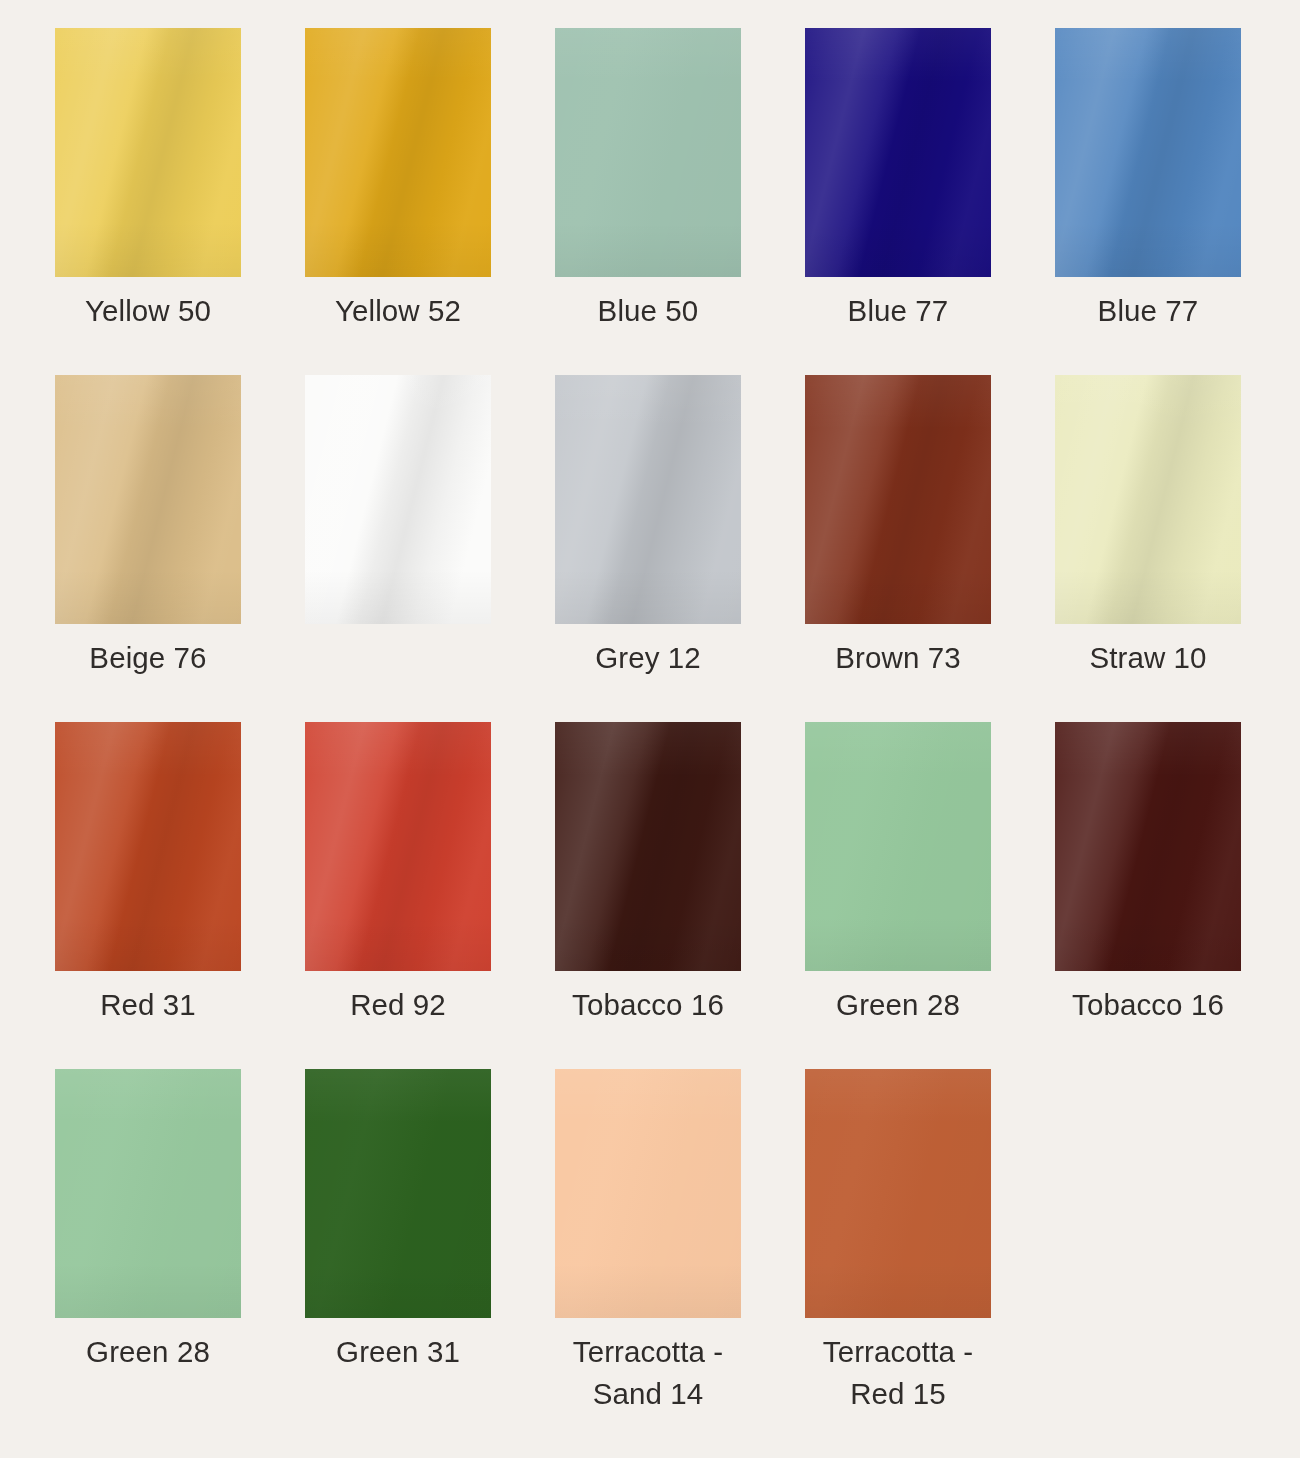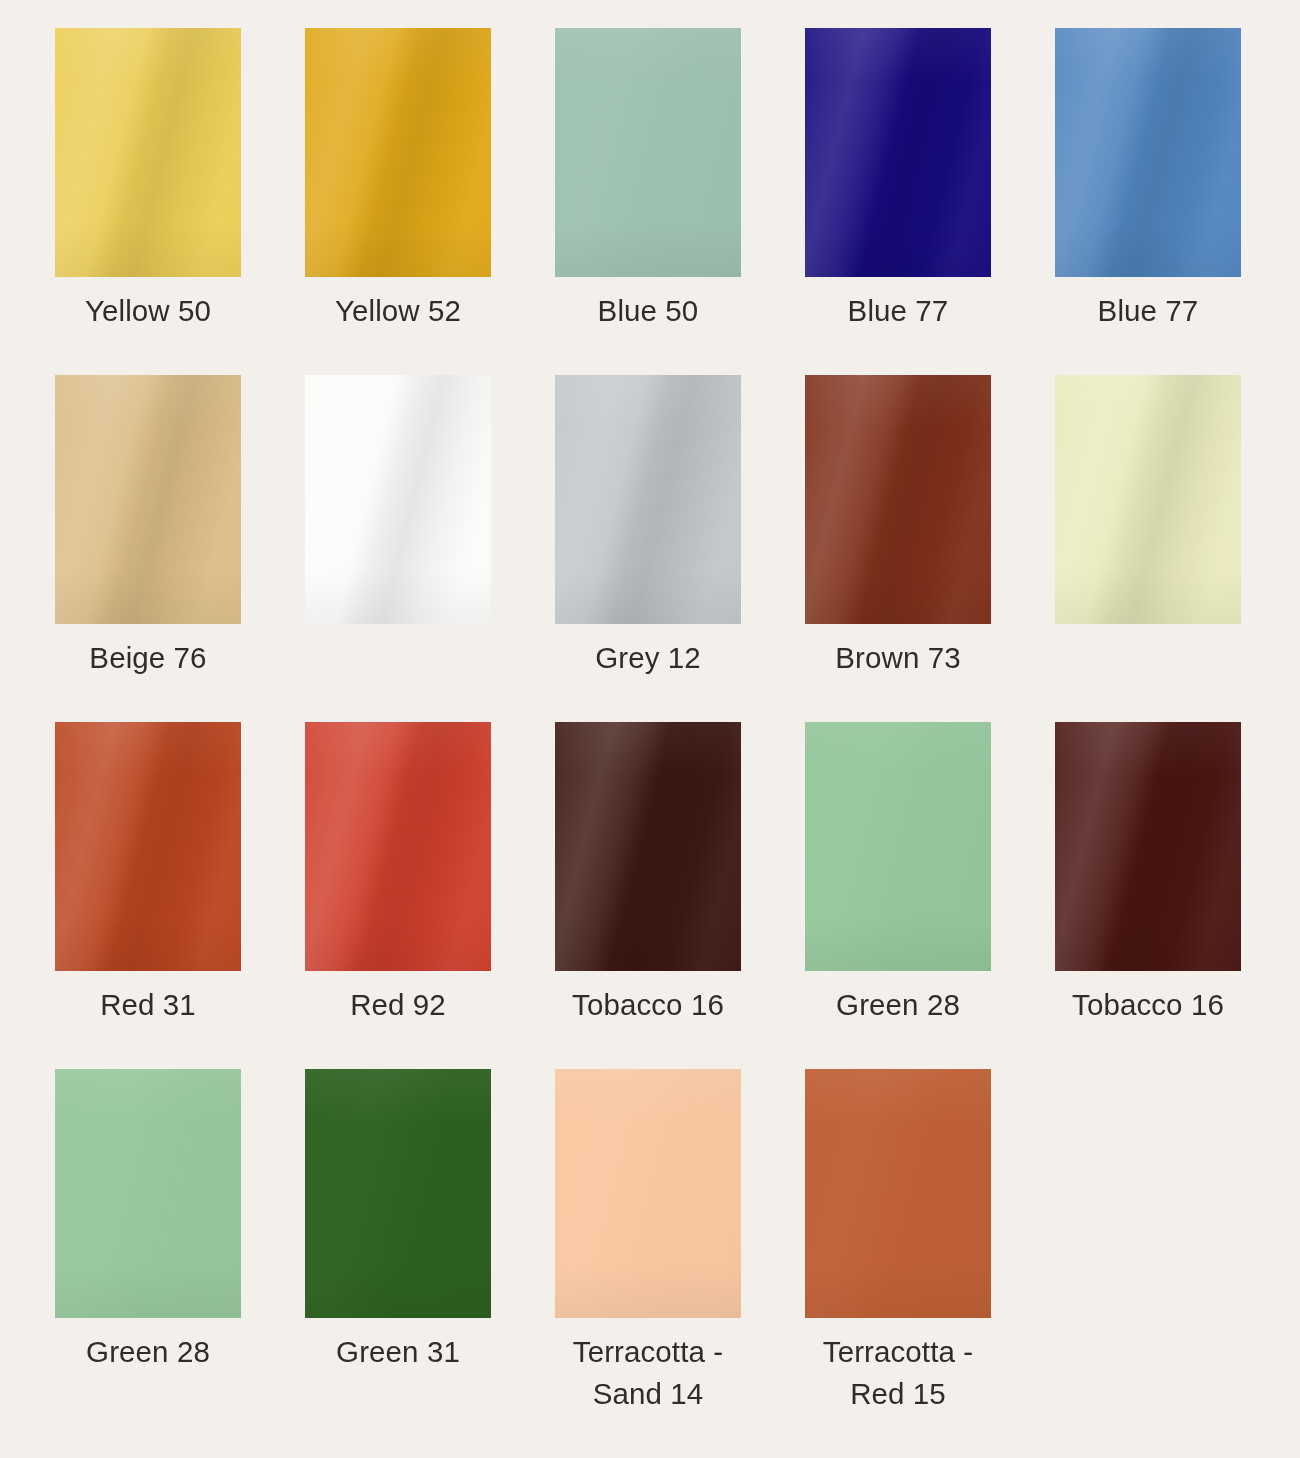--- a/index.html
+++ b/index.html
@@ -162,20 +162,21 @@
           <div class="sheen"></div>
           <div class="sheen2"></div>
         </div>
         <div class="swatch-label">Brown 73</div>
       </div>
       <div class="swatch-cell">
         <div class="swatch-chip" style="background: rgb(234, 234, 189);">
           <div class="sheen"></div>
           <div class="sheen2"></div>
         </div>
+        <div class="swatch-label">Straw 10</div>
       </div>
       <div class="swatch-cell">
         <div class="swatch-chip" style="background: rgb(187, 69, 32);">
           <div class="sheen"></div>
           <div class="sheen2"></div>
         </div>
         <div class="swatch-label">Red 31</div>
       </div>
       <div class="swatch-cell">
         <div class="swatch-chip" style="background: rgb(207, 63, 45);">

